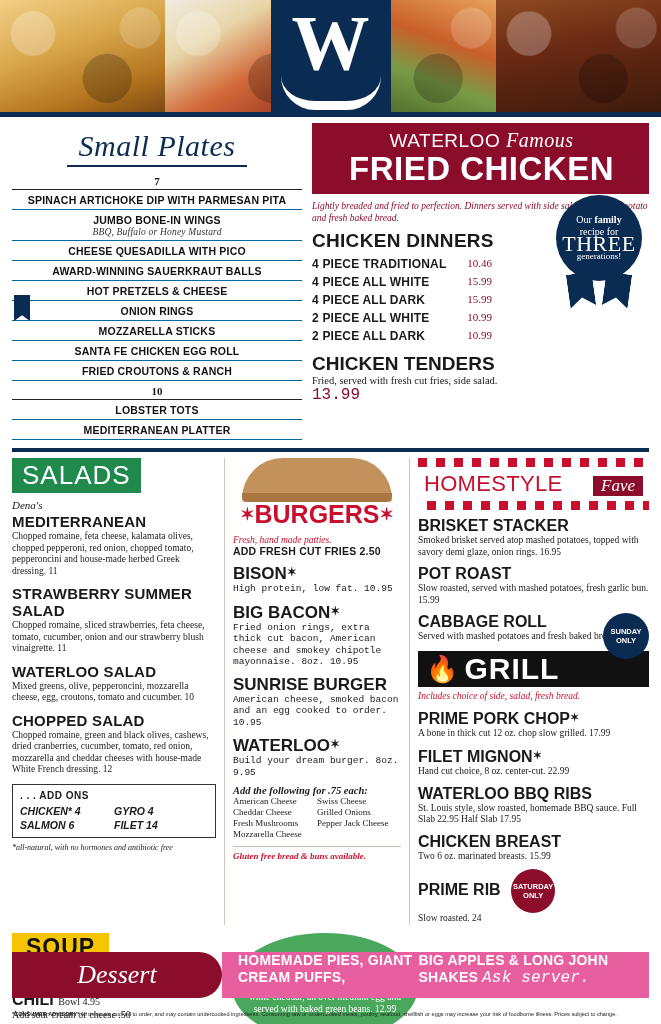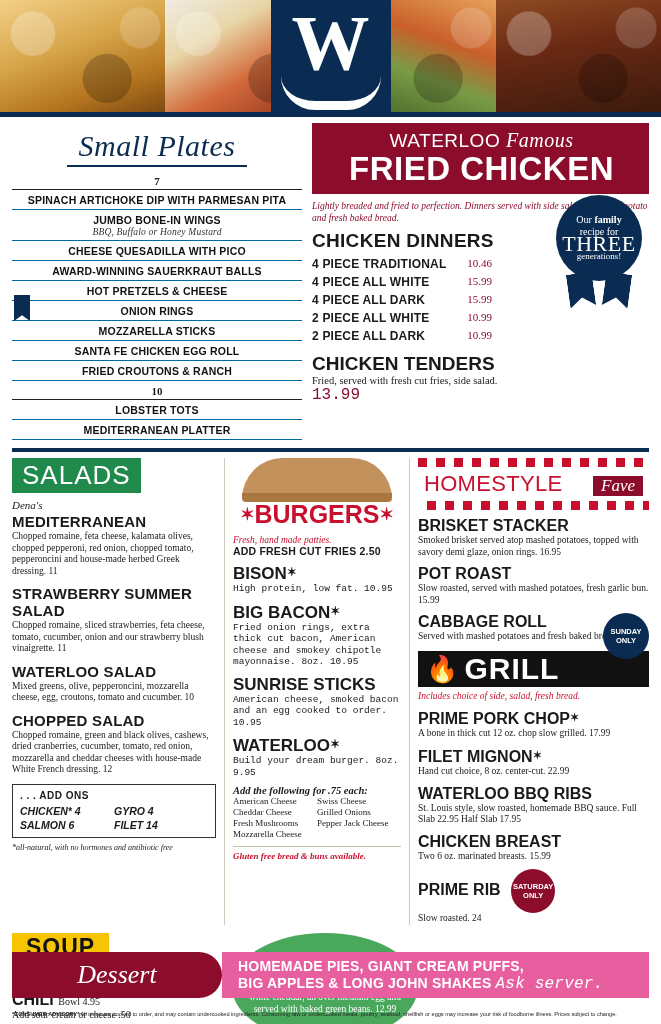--- a/index.html
+++ b/index.html
@@ -324,21 +324,21 @@
     height: 46px; display: flex; align-items: center;
   }
   .dessert-left {
     width: 210px; height: 46px; background: #8c0c2c; color: #fff;
     display: flex; align-items: center; justify-content: center;
     font-family: "Liberation Serif", serif; font-style: italic; font-size: 26px;
     border-radius: 0 30px 30px 0;
   }
   .dessert-right {
     flex: 1; height: 46px; background: #e85fa0; color: #fff;
-    display: flex; flex-direction: column; justify-content: center;
+    display: flex; flex-direction: row; justify-content: center;
     padding-left: 16px;
     font-size: 14px; font-weight: bold; line-height: 17px; letter-spacing: .2px;
   }
   .dessert-right .ask { font-family: Liberation Mono, monospace; font-style: italic; font-weight: normal; font-size: 16px; }
 
   .advisory {
     position: absolute; left: 12px; right: 12px; bottom: 6px;
     font-size: 5.6px; line-height: 8px; color: #222;
   }
   .advisory b { font-weight: bold; }
@@ -476,21 +476,21 @@
       </div>
       <div class="b-note">Fresh, hand made patties.</div>
       <div class="b-addfries">ADD FRESH CUT FRIES 2.50</div>
 
       <div class="b-h"><span>BISON</span><span class="st">✶</span></div>
       <div class="b-d">High protein, low fat. 10.95</div>
 
       <div class="b-h"><span>BIG BACON</span><span class="st">✶</span></div>
       <div class="b-d">Fried onion rings, extra thick cut bacon, American cheese and smokey chipotle mayonnaise. 8oz. 10.95</div>
 
-      <div class="b-h">SUNRISE STICKS</div>
+      <div class="b-h">SUNRISE BURGER</div>
       <div class="b-d">American cheese, smoked bacon and an egg cooked to order. 10.95</div>
 
       <div class="b-h"><span>WATERLOO</span><span class="st">✶</span></div>
       <div class="b-d">Build your dream burger. 8oz. 9.95</div>
 
       <div class="b-sub">Add the following for .75 each:</div>
       <div class="b-cols">
         <div>
           <div>American Cheese</div>
           <div>Cheddar Cheese</div>

